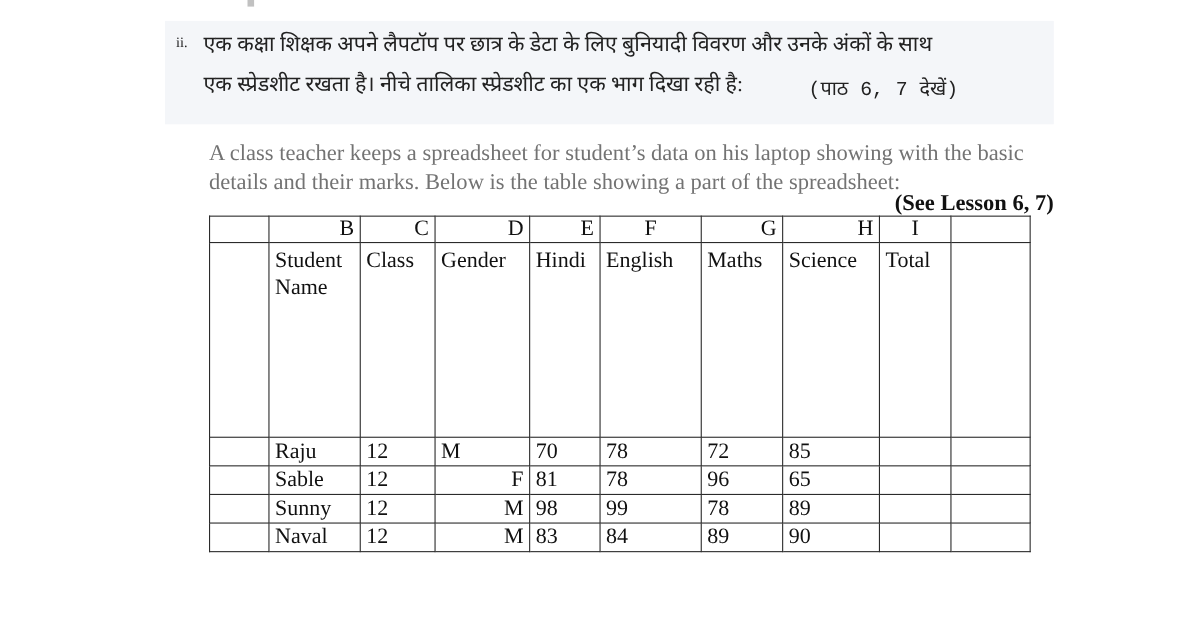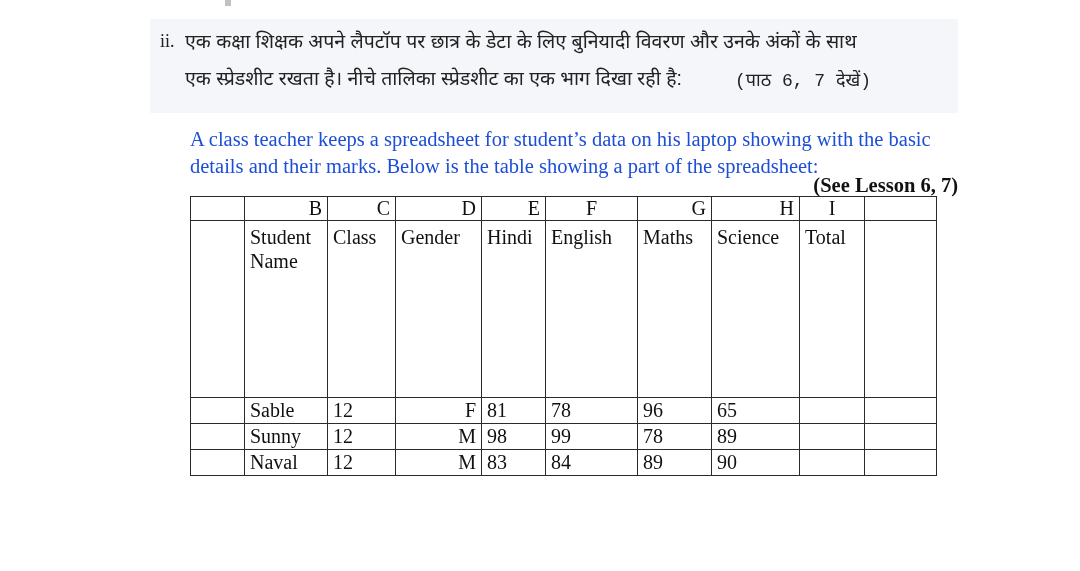--- a/index.html
+++ b/index.html
@@ -21,32 +21,32 @@
     position: absolute;
     left: 150px;
     top: 19px;
     width: 808px;
     height: 94px;
     background: #f4f6f9;
     box-sizing: border-box;
   }
   .hindi-line {
     position: absolute;
-    font-family: Liberation Sans, sans-serif;
+    font-family: Liberation Serif, serif;
     font-size: 19.5px;
     line-height: 1.25;
     color: #222222;
     white-space: nowrap;
   }
   .hindi-marker {
     position: absolute;
     left: 10px;
     top: 12px;
     font-family: "Liberation Serif", serif;
-    font-size: 18px;
+    font-size: 13px;
     color: #222222;
   }
   .hindi-l1 { left: 35px; top: 10px; }
   .hindi-l2 { left: 35px; top: 47px; }
   .hindi-ref {
     position: absolute;
     left: 585px;
     top: 48px;
     font-family: Liberation Mono, monospace;
     font-size: 18px;
@@ -55,21 +55,21 @@
   }
 
   
   .eng-para {
     position: absolute;
     left: 190px;
     top: 126px;
     width: 768px;
     font-size: 20.5px;
     line-height: 1.32;
-    color: #1d4ed8;
+    color: #737373;
   }
   .eng-ref {
     position: absolute;
     left: 190px;
     top: 174px;
     width: 768px;
     text-align: right;
     font-size: 20.5px;
     color: #111111;
     font-weight: bold;
@@ -193,20 +193,32 @@
         <td>Class</td>
         <td>Gender</td>
         <td>Hindi</td>
         <td>English</td>
         <td>Maths</td>
         <td>Science</td>
         <td>Total</td>
         <td></td>
       </tr>
 
+      <tr class="data-row">
+        <td></td>
+        <td class="al-left">Raju</td>
+        <td class="al-left">12</td>
+        <td class="al-left">M</td>
+        <td class="al-left">70</td>
+        <td class="al-left">78</td>
+        <td class="al-left">72</td>
+        <td class="al-left">85</td>
+        <td class="al-left"></td>
+        <td class="al-left"></td>
+      </tr>
 
 
       <tr class="data-row">
         <td></td>
         <td class="al-left">Sable</td>
         <td class="al-left">12</td>
         <td class="al-right">F</td>
         <td class="al-left">81</td>
         <td class="al-left">78</td>
         <td class="al-left">96</td>

